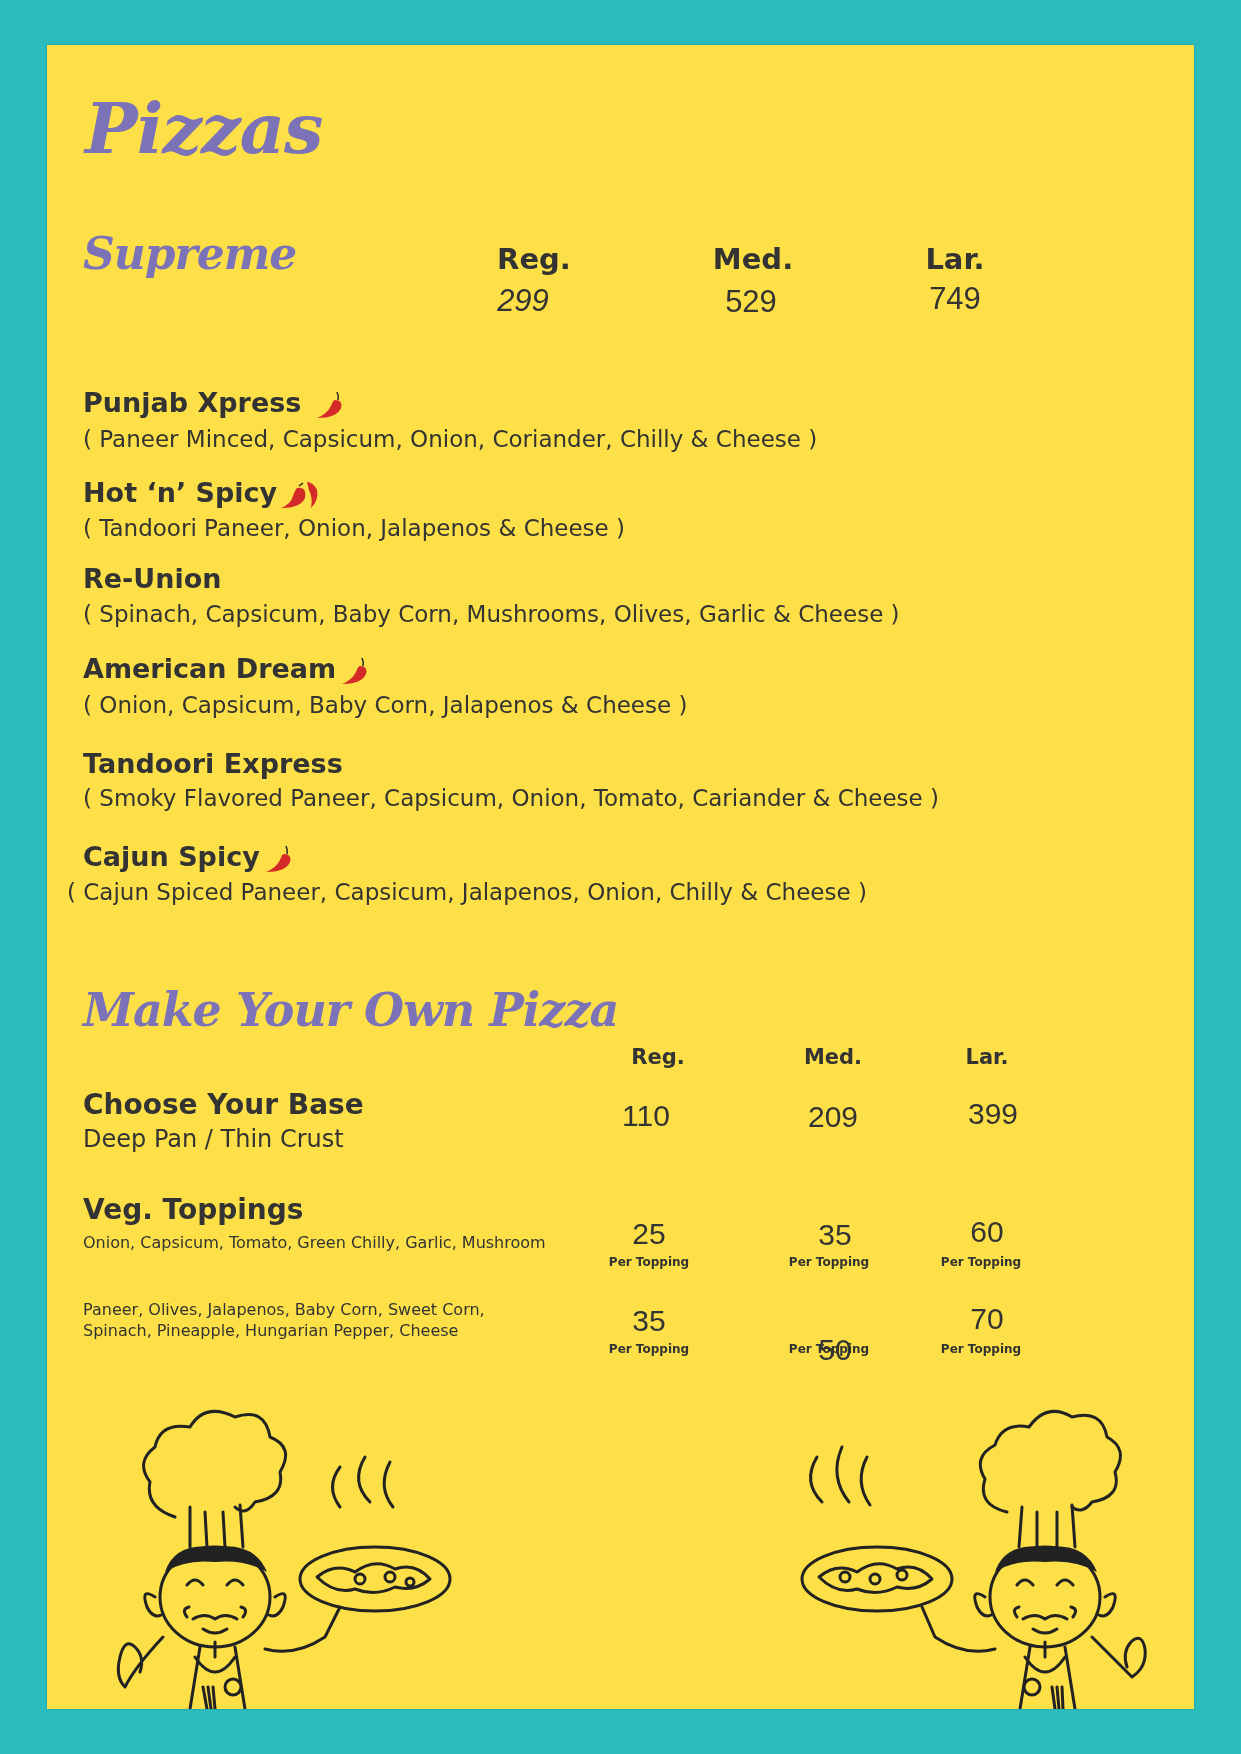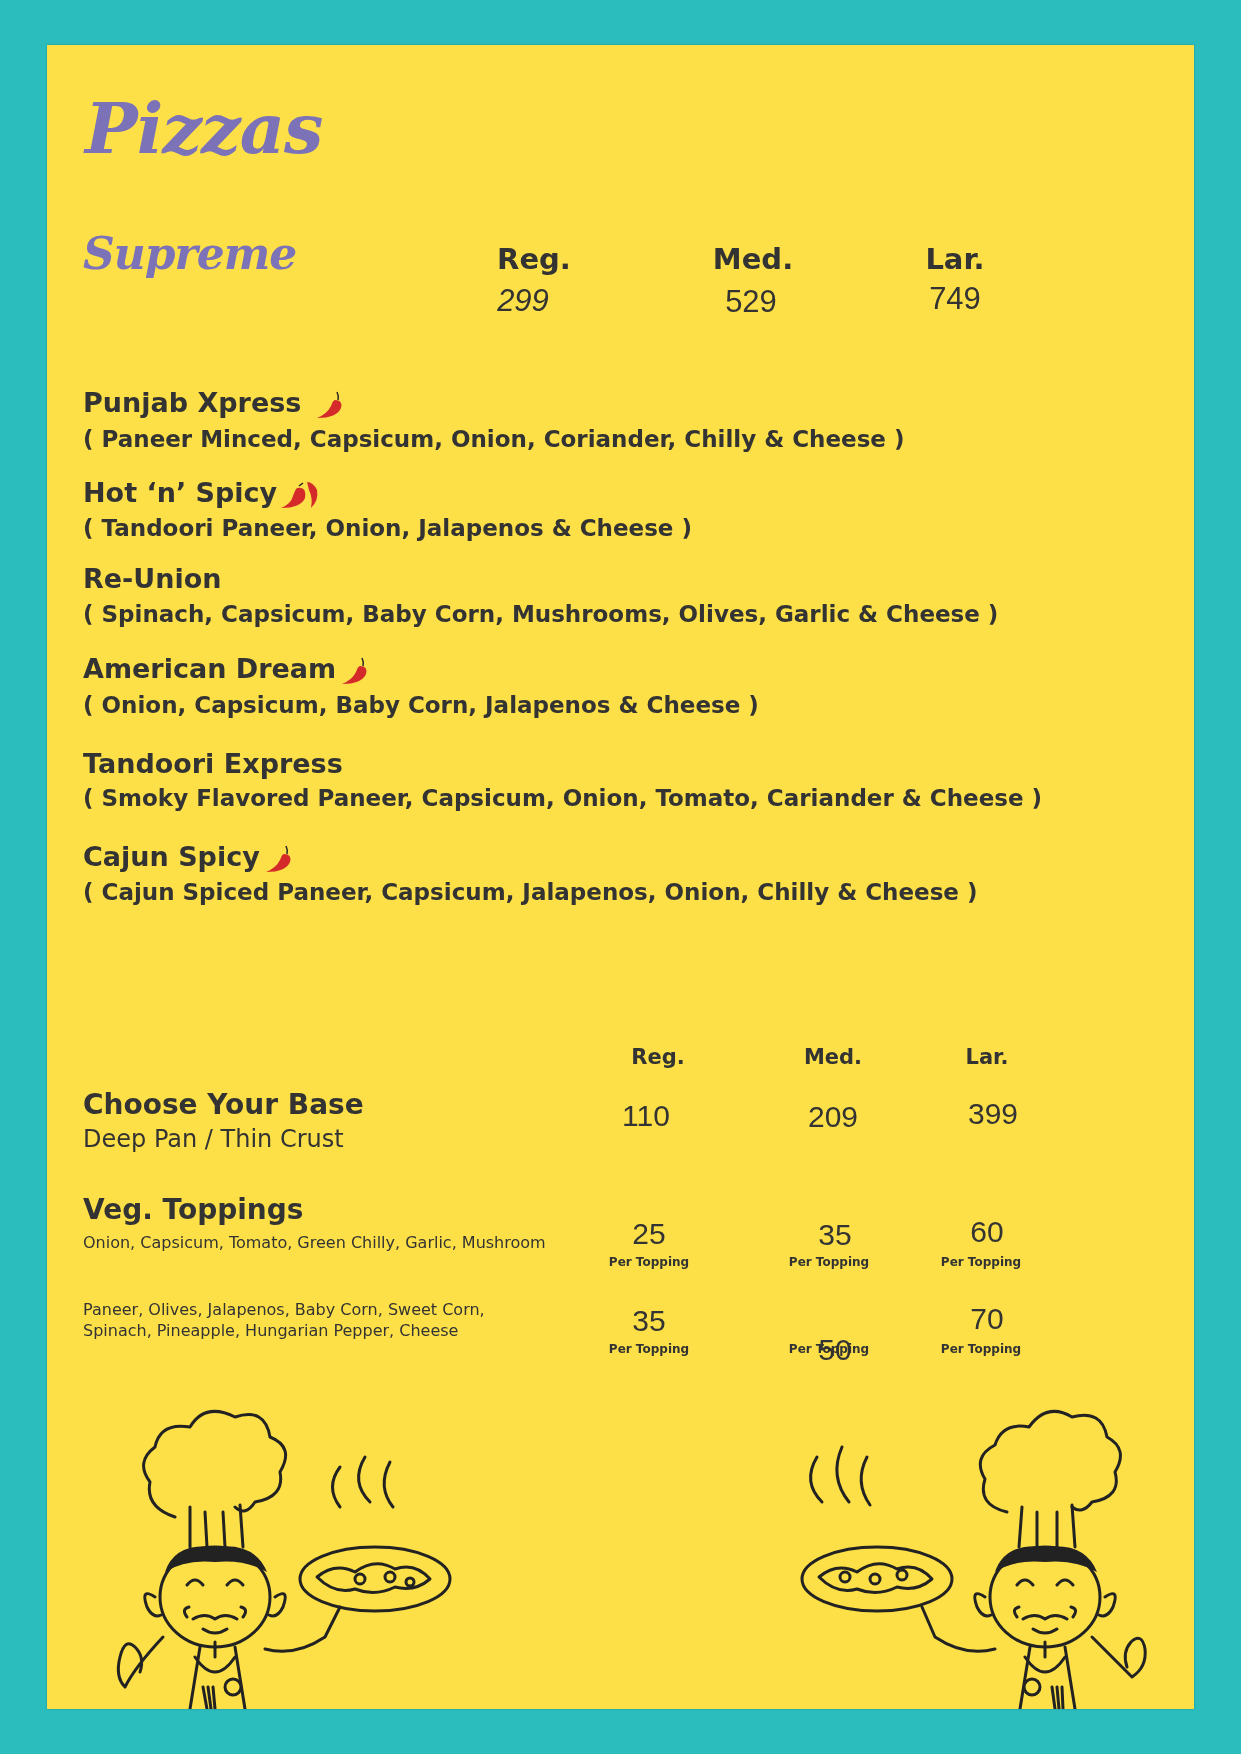--- a/index.html
+++ b/index.html
@@ -6,21 +6,21 @@
   body { width:1241px; height:1754px; background:#2bbcbd; position:relative; overflow:hidden; font-family:"DejaVu Sans", sans-serif; color:#333333; }
   .card { position:absolute; left:47px; top:45px; width:1147px; height:1664px; background:#fde047; box-shadow:0 0 2px rgba(0,0,0,0.25); }
   .abs { position:absolute; }
   .script { font-family:"DejaVu Serif", serif; font-style:italic; font-weight:bold; color:#7b72b8; letter-spacing:-1px; }
   .title { left:38px; top:42px; font-size:70px; }
   .supreme { left:36px; top:183px; font-size:44px; }
   .myop { left:36px; top:938px; font-size:46px; }
   .size-h { font-weight:bold; font-size:29px; color:#333; text-align:center; width:120px; }
   .price-big { font-family:"Liberation Sans", sans-serif; font-size:31px; color:#333; text-align:center; width:120px; }
   .item-name { font-weight:bold; font-size:27px; color:#333; white-space:nowrap; }
-  .item-desc { font-size:23px; color:#333; white-space:nowrap; font-weight:700; }
+  .item-desc { font-size:23px; color:#333; white-space:nowrap; font-weight:400; }
   .myop-h { font-weight:bold; font-size:21px; color:#333; text-align:center; width:120px; }
   .myop-price { font-family:"Liberation Sans", sans-serif; font-size:30px; color:#333; text-align:center; width:120px; }
   .per { font-weight:bold; font-size:12px; color:#333; text-align:center; width:120px; }
   .sec-name { font-weight:bold; font-size:28px; color:#333; white-space:nowrap; }
   .sec-sub { font-size:24px; color:#333; white-space:nowrap; }
   .small-desc { font-size:16px; color:#333; line-height:21px; }
   .chili { display:inline-block; vertical-align:middle; margin-left:2px; }
   svg.chef { position:absolute; }
   svg.chef * { fill:none; stroke:#222; stroke-width:3; stroke-linecap:round; stroke-linejoin:round; }
   svg.chef .solid { fill:#222; stroke:none; }
@@ -76,22 +76,23 @@
     <span>Tandoori Express</span>
   </div>
   <div class="abs item-desc" style="left:36px; top:740px;">( Smoky Flavored Paneer, Capsicum, Onion, Tomato, Cariander &amp; Cheese )</div>
 
   <div class="abs item-name" style="left:36px; top:796px;">
     <span>Cajun Spicy</span><svg class="chili" width="34" height="34" viewBox="0 0 34 34">
         <path d="M24 4 Q26 8 25 12" stroke="#222" stroke-width="1.5" fill="none"></path>
         <path d="M22 12 Q30 12 28 20 Q24 30 4 30 Q14 26 18 18 Q20 12 22 12 Z" fill="#d42a2a"></path>
       </svg>
   </div>
-  <div class="abs item-desc" style="left:36px; top:834px;">( Cajun Spiced Paneer, Capsicum, Jalapenos, Onion, Chilly &amp; Cheese )</div>
+  <div class="abs item-desc" style="left:20px; top:834px;">( Cajun Spiced Paneer, Capsicum, Jalapenos, Onion, Chilly &amp; Cheese )</div>
 
+  <div class="abs script myop">Make Your Own Pizza</div>
   <div class="abs myop-h" style="left:551px; top:1000px;">Reg.</div>
   <div class="abs myop-h" style="left:726px; top:1000px;">Med.</div>
   <div class="abs myop-h" style="left:880px; top:1000px;">Lar.</div>
 
   <div class="abs sec-name" style="left:36px; top:1043px;">Choose Your Base</div>
   <div class="abs sec-sub" style="left:36px; top:1080px;">Deep Pan / Thin Crust</div>
   <div class="abs myop-price" style="left:539px; top:1054px;">110</div>
   <div class="abs myop-price" style="left:726px; top:1055px;">209</div>
   <div class="abs myop-price" style="left:886px; top:1052px;">399</div>
 

